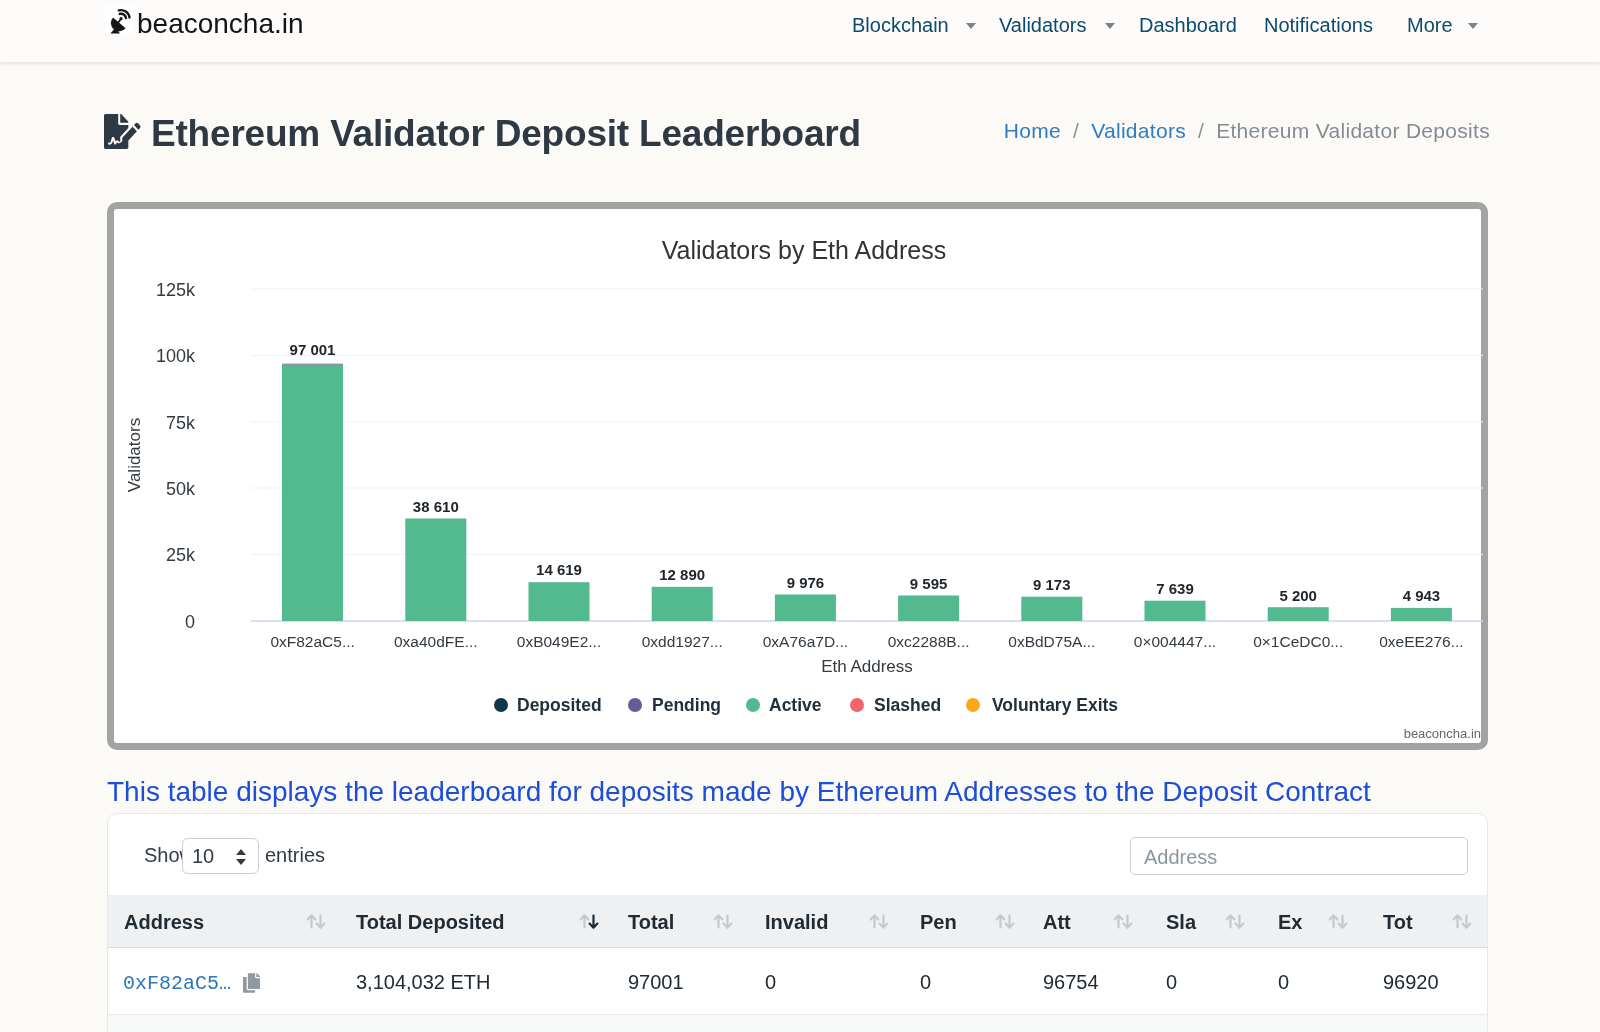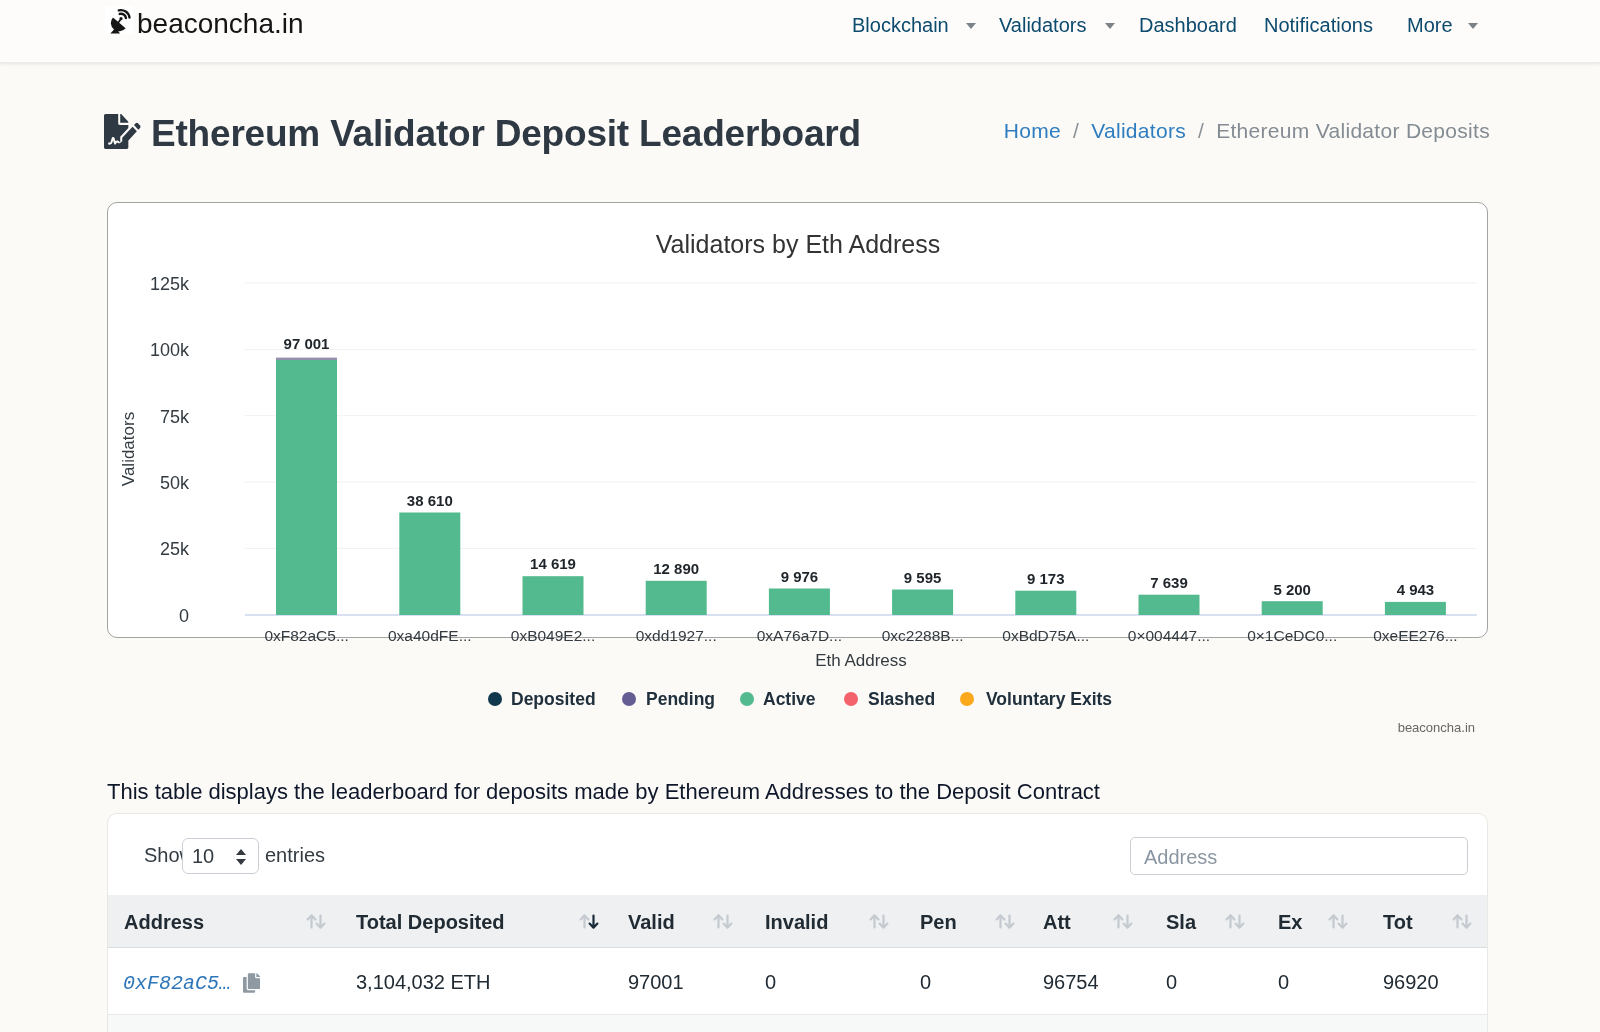--- a/index.html
+++ b/index.html
@@ -16,36 +16,36 @@
 .caret { position:absolute; top:23px; width:0; height:0; border-left:5.5px solid transparent; border-right:5.5px solid transparent; border-top:6px solid #7b8288; }
 
 
 .h1icon { position:absolute; left:104px; top:114px; }
 .h1t { position:absolute; left:151px; top:117px; font-size:37px; font-weight:bold; color:#2f3944; letter-spacing:-0.2px; line-height:34px;}
 .crumbs { position:absolute; top:118px; right:110px; font-size:21px; line-height:25px; letter-spacing:0.3px; color:#848c93;text-align:right; }
 .crumbs a { color:#2e7dc0; text-decoration:none; }
 .crumbs .sep { color:#8a9298; padding:0 12px; }
 
 
-.card1 { position:absolute; left:107px; top:202px; width:1381px; height:436px; background:#ffffff; border:1px solid #a3a3a3; border-radius:10px; }
-
-.desc { position:absolute; left:107px; top:778px; font-size:22px; color:#0f172a; line-height:27px; }
+.card1 { position:absolute; left:107px; top:202px; width:1381px; height:548px; background:#ffffff; border:7px solid #a3a3a3; border-radius:10px; }
+
+.desc { position:absolute; left:107px; top:778px; font-size:28px; color:#1d4ed8; line-height:27px; }
 .card2 { position:absolute; left:107px; top:813px; width:1381px; height:300px; background:#ffffff; border:1px solid #e9e8e4; border-radius:10px; overflow:hidden; }
 .showlbl { position:absolute; left:19px; top:30px; font-size:20px; color:#333b42;margin-left:17px; }
 .sel { position:absolute; left:74px; top:24px; width:77px; height:36px; border:1px solid #c9cfd4; border-radius:6px; background:#fff; }
 .sel .v { position:absolute; left:9px; top:6px; font-size:20px; color:#333b42; }
 .entries { position:absolute; left:157px; top:30px; font-size:20px; color:#333b42; }
 .search { position:absolute; left:1022px; top:23px; width:338px; height:38px; border:1px solid #c9cfd4; border-radius:5px; background:#fff; }
 .search .ph { position:absolute; left:13px; top:8px; font-size:20px; color:#8a96a1; }
 .thead { position:absolute; left:0; top:81px; width:1381px; height:53px; background:#eef0f1; border-bottom:1px solid #d8dde1; }
 .th { position:absolute; top:97px; font-size:20px; font-weight:bold; color:#212b33; }
 .row1 { position:absolute; left:0; top:134px; width:1381px; height:67px; background:#fff; border-bottom:1px solid #e8eaec; }
 .row2 { position:absolute; left:0; top:201px; width:1381px; height:67px; background:#f7f8f8; }
 .td { position:absolute; font-size:20px; color:#212b33; }
-.addr { font-family:"Liberation Mono", monospace; font-size:20px; color:#2d76ba;font-style:italic; }
+.addr { font-family:"Liberation Mono", monospace; font-size:20px; color:#2d76ba; }
 .sort { position:absolute; top:99px; width:22px; height:17px; }
 </style>
 </head>
 <body>
 <svg width="0" height="0" style="position:absolute">
   <defs>
     <g id="sg" fill="none" stroke-linecap="round" stroke-linejoin="round">
       <g stroke="#c4cad0" stroke-width="2.2">
         <path d="M6.5 14.5 L6.5 2.5 M2.6 6.4 L6.5 2.3 L10.4 6.4"></path>
         <path d="M15.5 2.5 L15.5 14.5 M11.6 10.6 L15.5 14.7 L19.4 10.6"></path>
@@ -175,21 +175,21 @@
         <path fill="#343a40" d="M6 16 L11 10 L1 10 Z"></path>
       </svg>
   </div>
   <div class="entries">entries</div>
   <div class="search">
       <div class="ph">Address</div>
     </div>
   <div class="thead"></div>
   <div class="th" style="left:16px">Address</div>
   <div class="th" style="left:248px">Total Deposited</div>
-  <div class="th" style="left:520px">Valid</div>
+  <div class="th" style="left:520px">Total</div>
   <div class="th" style="left:657px">Invalid</div>
   <div class="th" style="left:812px">Pen</div>
   <div class="th" style="left:935px">Att</div>
   <div class="th" style="left:1058px">Sla</div>
   <div class="th" style="left:1170px">Ex</div>
   <div class="th" style="left:1275px">Tot</div>
   <svg class="sort" style="left:197px">
       <use href="#sg"></use>
     </svg>
   <svg class="sort" style="left:470px">

